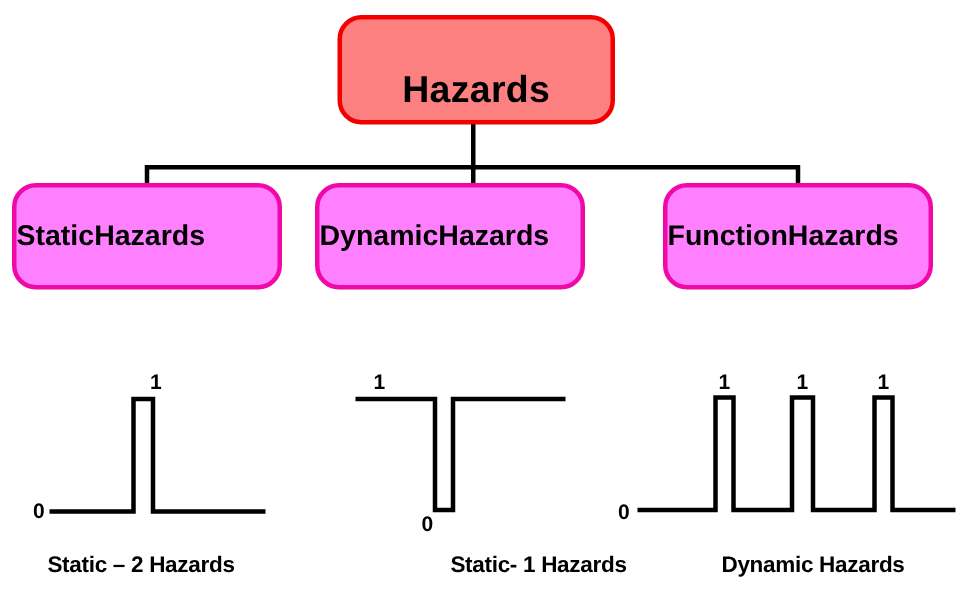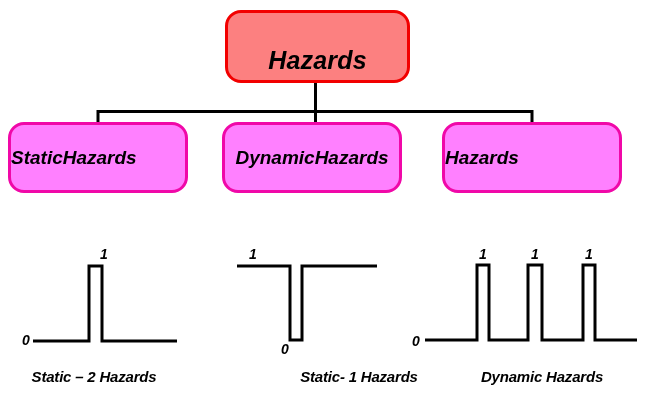--- a/index.html
+++ b/index.html
@@ -1,39 +1,39 @@
 <!DOCTYPE html>
 <html style="--root-fill: #FC8080; --root-border: #F20000; --child-fill: #FF80FF; --child-border: #F008A8; --line-color: #000000;"><head>
 <meta charset="utf-8">
 <style>
   html,body{margin:0;padding:0;}
   body{
     width:645px;height:404px;background:#ffffff;position:relative;
     font-family:"Liberation Sans","DejaVu Sans",sans-serif;color:#000;
     overflow:hidden;
   }
-  .stage{position:absolute;inset:0;font-style:italic;}
+  .stage{position:absolute;inset:0;}
   svg.lines{position:absolute;left:0;top:0;}
   svg.lines polyline{fill:none;stroke:var(--line-color,#000);stroke-width:3;}
 
   .box{position:absolute;box-sizing:border-box;text-align:center;font-weight:bold;}
   .box-root{
     left:225px;top:10px;width:185px;height:73px;
     background:var(--root-fill,#FC8080);border:3px solid var(--root-border,#F20000);
     border-radius:16px;display:flex;align-items:flex-end;justify-content:center;
     padding-bottom:5px;font-size:25px;letter-spacing:0.2px;
   }
   .box-child{
     top:122px;width:180px;height:71px;
     background:var(--child-fill,#FF80FF);border:3px solid var(--child-border,#F008A8);
     border-radius:16px;display:flex;flex-direction:row;align-items:center;
     padding-top:0;font-size:19px;line-height:21px;
   }
   #box-static{left:8px;}
-  #box-dynamic{left:222px;justify-content:center;}
+  #box-dynamic{left:210px;}
   #box-function{left:442px;}
 
   .wf-label{position:absolute;font-weight:bold;font-size:14px;line-height:14px;}
   #wf1-low{left:22px;top:333px;}
   #wf1-high{left:100px;top:247px;}
   #wf2-high{left:249px;top:247px;}
   #wf2-low{left:281px;top:342px;}
   #wf3-low{left:412px;top:334px;}
   #wf3-high-1{left:479px;top:247px;}
   #wf3-high-2{left:531px;top:247px;}
@@ -68,20 +68,21 @@
     <span>Static</span>
     <span>Hazards</span>
   </div>
 
   <div class="box box-child" id="box-dynamic">
     <span>Dynamic</span>
     <span>Hazards</span>
   </div>
 
   <div class="box box-child" id="box-function">
+    <span>Function</span>
     <span>Hazards</span>
   </div>
 
   <span class="wf-label" id="wf1-low">0</span>
   <span class="wf-label" id="wf1-high">1</span>
   <span class="wf-label" id="wf2-high">1</span>
   <span class="wf-label" id="wf2-low">0</span>
   <span class="wf-label" id="wf3-low">0</span>
   <span class="wf-label" id="wf3-high-1">1</span>
   <span class="wf-label" id="wf3-high-2">1</span>

